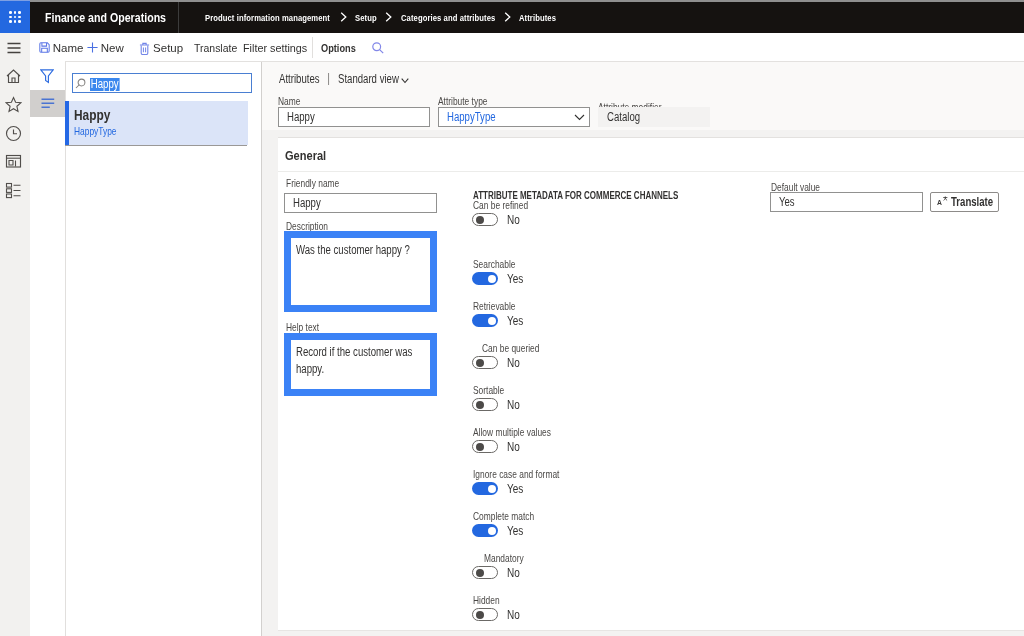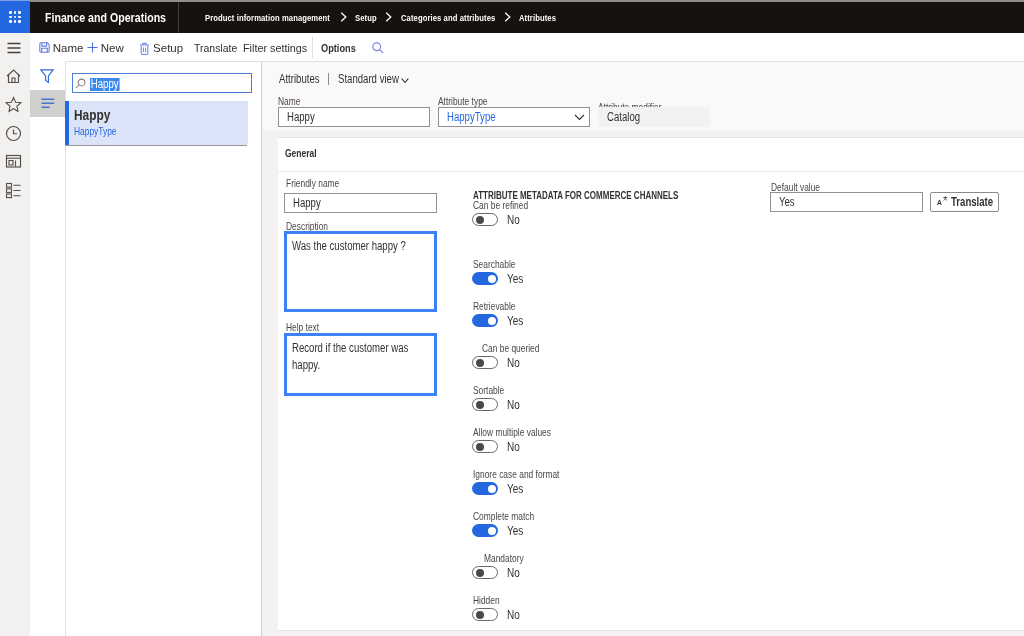--- a/index.html
+++ b/index.html
@@ -40,30 +40,30 @@
 
 #mainbg { left:262px; top:62px; width:762px; height:574px; background:#f3f2f1; }
 #headzone { left:262px; top:62px; width:762px; height:68px; background:#faf9f8; }
 #card { left:278px; top:137px; width:746px; height:493px; background:#fff; }
 #card-topline { left:278px; top:137px; width:746px; height:1px; background:#e3e1df; }
 #card-hline { left:278px; top:171px; width:746px; height:1px; background:#ececea; }
 #card-bline { left:278px; top:630px; width:746px; height:1px; background:#e7e5e3; }
 
 .flabel { position:absolute; font-size:10.5px; color:#4a4846; }
 .finput { position:absolute; height:20px; background:#fff; border:1px solid #919190; font-size:12px; color:#323130; line-height:18px; padding-left:8px; }
-.ftext { position:absolute; background:#fff; border:3px solid #3b82f6; font-size:12px; color:#323130; padding:4px 5px; line-height:17px; }
+.ftext { position:absolute; background:#fff; border:7px solid #3b82f6; font-size:12px; color:#323130; padding:4px 5px; line-height:17px; }
 .sechdr { position:absolute; font-size:10px; font-weight:bold; color:#323130;margin-top:8px; }
 .tlabel { position:absolute; font-size:10.5px; color:#4a4846; }
 .tval { position:absolute; font-size:12.5px; color:#323130; }
 .toggle { position:absolute; width:26px; height:13px; border-radius:7px; }
 .ton { background:#2368e0; }
 .toff { background:#fff; border:1px solid #6b6966; }
 .knob-on { position:absolute; width:8px; height:8px; border-radius:50%; background:#fff; }
 .knob-off { position:absolute; width:8px; height:8px; border-radius:50%; background:#4c4a48; }
-#general { left:284.5px; top:148px; font-size:10px; font-weight:bold; color:#323130; }
+#general { left:284.5px; top:148px; font-size:13px; font-weight:bold; color:#323130; }
 </style>
 </head>
 <body>
 <div id="page">
   <div class="abs" id="topedge"></div>
   <div class="abs" id="topedge-blue"></div>
   <div class="abs" id="topbar"></div>
   <div class="abs" id="waffle">
     <div class="wdot" style="left:9px;top:10px"></div>
       <div class="wdot" style="left:13.7px;top:10px"></div>

